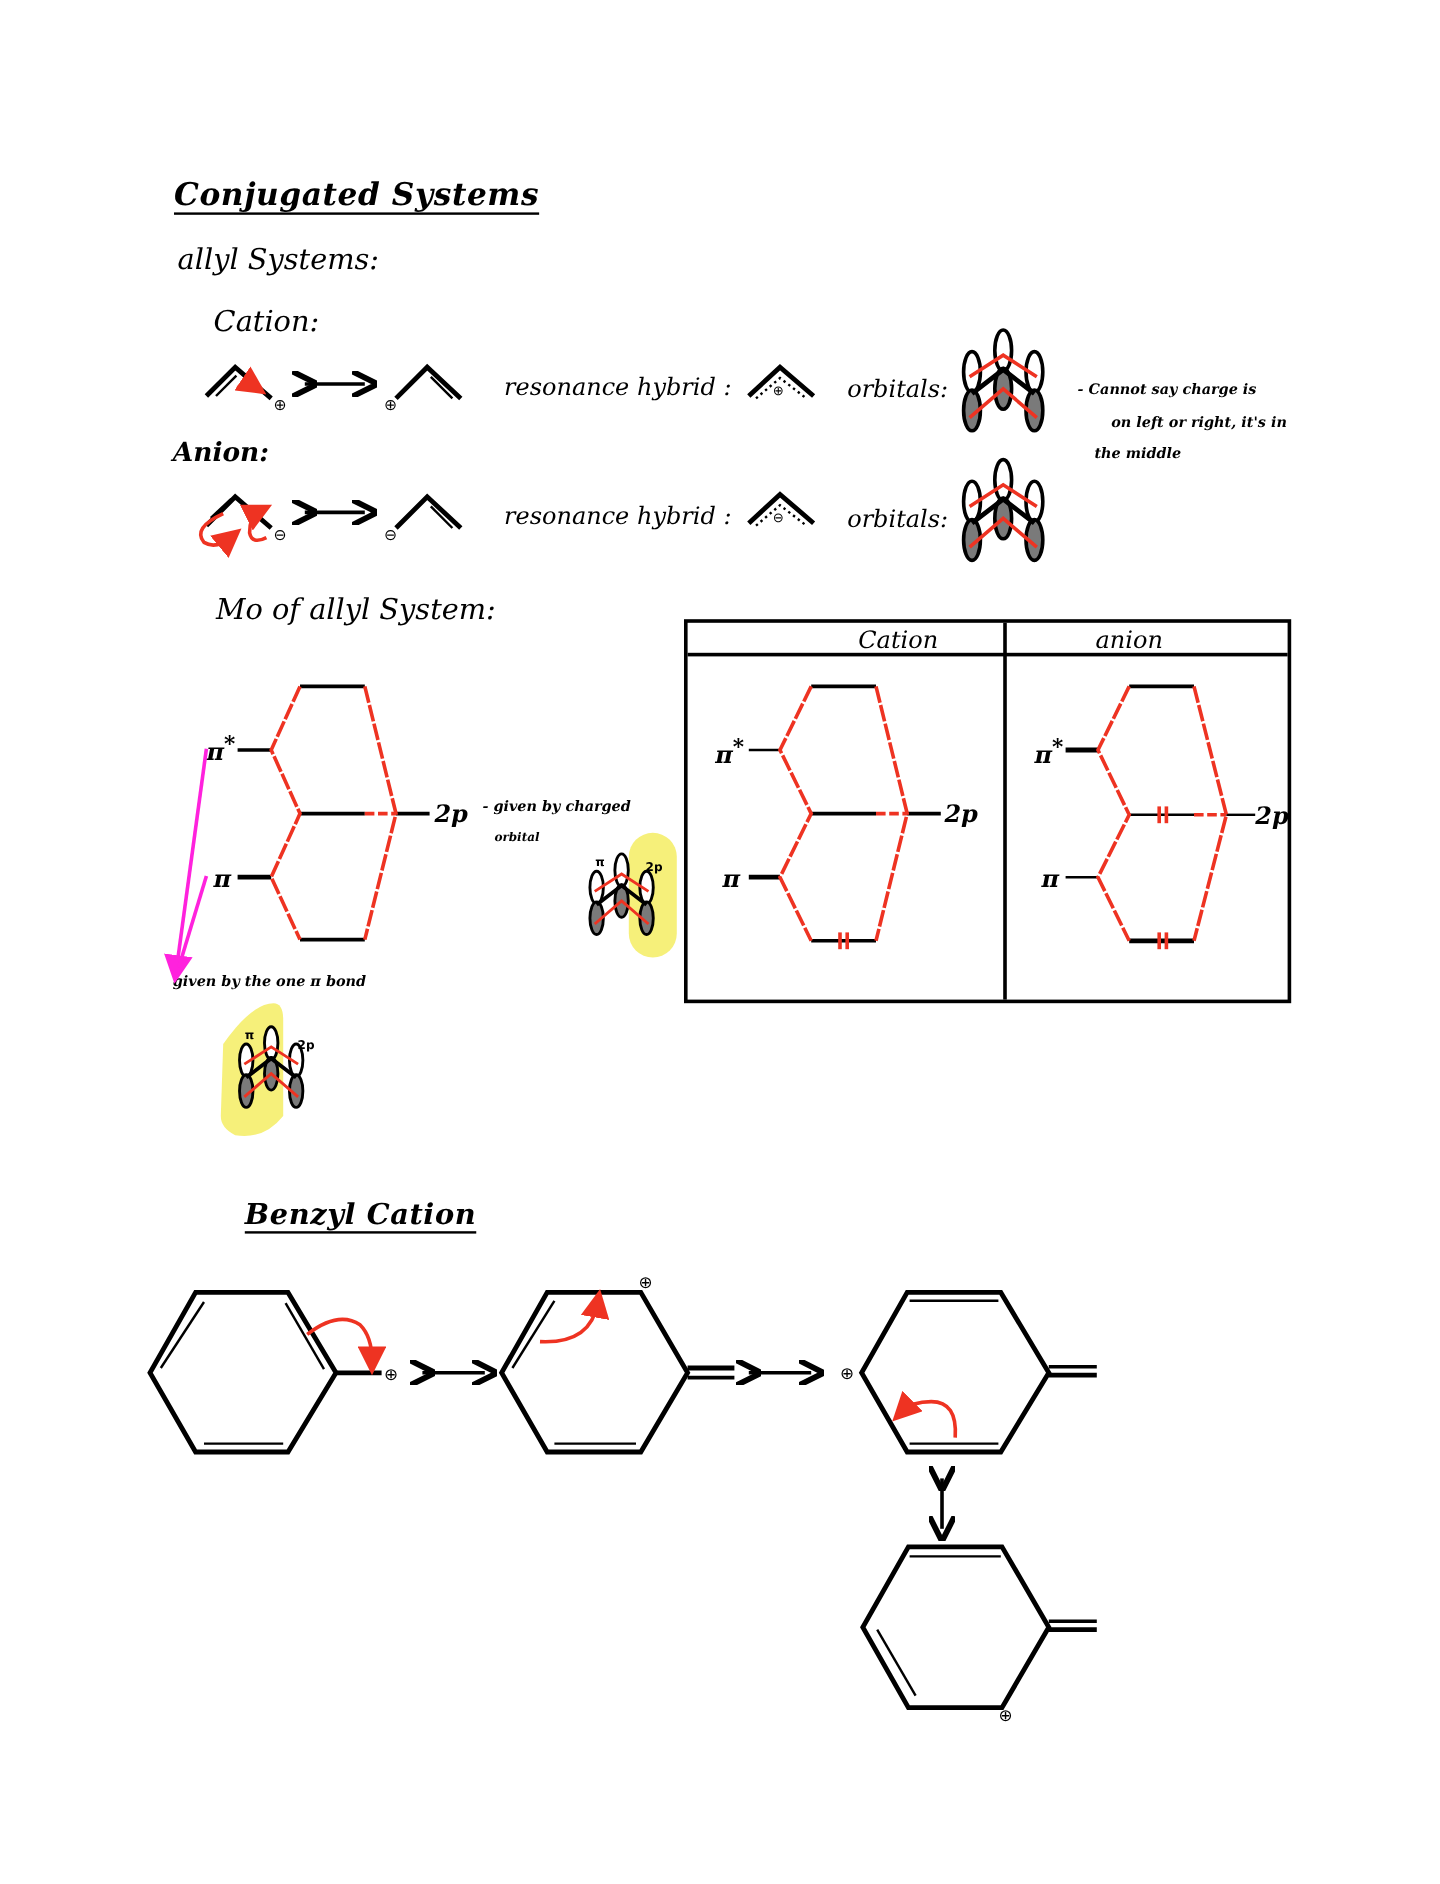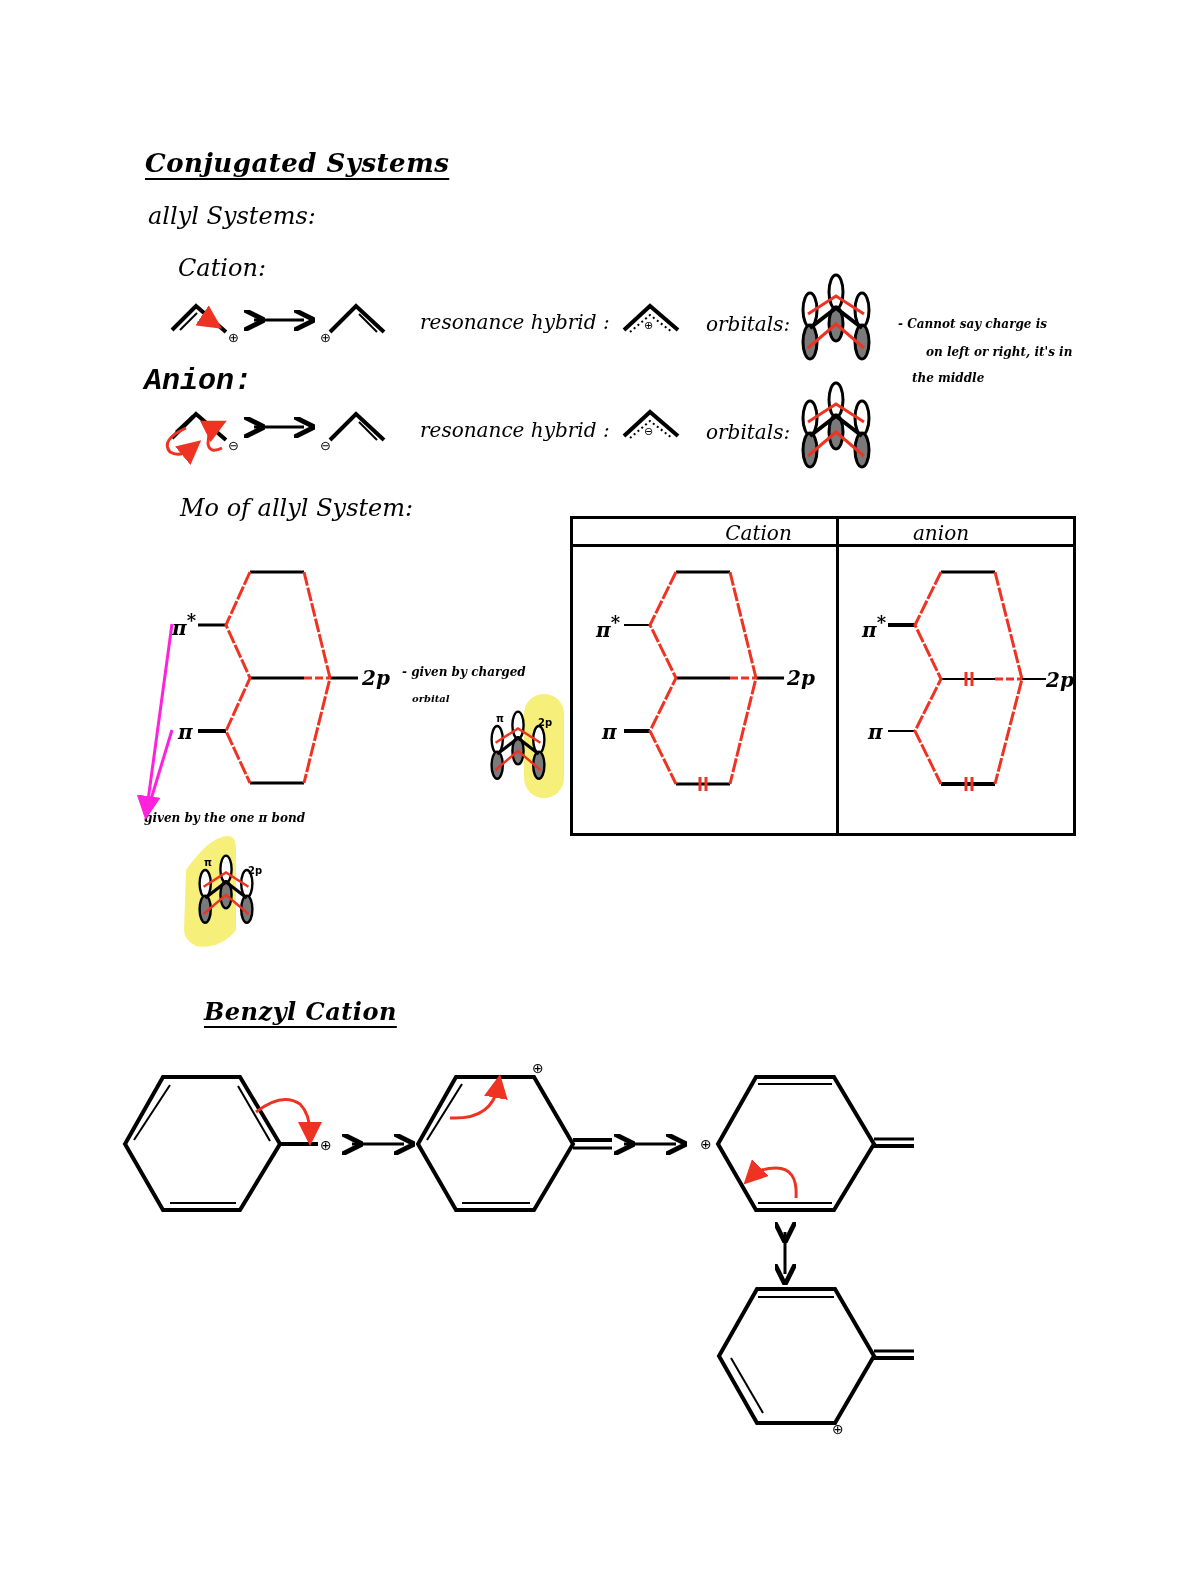--- a/index.html
+++ b/index.html
@@ -3,21 +3,21 @@
 <meta charset="utf-8">
 <style>
   html, body { margin: 0; padding: 0; background: #ffffff; }
   body { width: 1200px; height: 1570px; position: relative; overflow: hidden;
          font-family: "DejaVu Sans", sans-serif; color: #000; }
   .hand { position: absolute; font-family: "DejaVu Serif", serif; font-style: italic;
           color: #000; white-space: nowrap; line-height: 1; }
   .title { font-size: 26px; font-weight: bold; letter-spacing: 0.5px;
            text-decoration: underline; text-decoration-thickness: 2px; text-underline-offset: 6px; }
   .h2 { font-size: 24px; }
-  .h3 { font-size: 30px; font-family: Liberation Mono, monospace; }
+  .h3 { font-size: 22px; }
   .lbl { font-size: 20px; }
   .small { font-size: 12px; font-weight: bold; }
   .tiny { font-size: 10px; font-weight: bold; }
   svg.layer { position: absolute; left: 0; top: 0; }
   .table-box { position: absolute; left: 570px; top: 516px; width: 506px; height: 320px;
                border: 3px solid #000; box-sizing: border-box; }
   .table-head { position: absolute; left: 0; top: 0; width: 100%; height: 28px;
                 border-bottom: 3px solid #000; box-sizing: border-box; }
   .table-divider { position: absolute; left: 263px; top: 0; width: 3px; height: 100%; background: #000; }
   .col-title { position: absolute; top: 2px; font-family: "DejaVu Serif", serif; font-style: italic;
@@ -49,21 +49,21 @@
 
 <div class="mo-label" style="left:172px; top:610px;"><span>π</span><sup>*</sup></div>
 <div class="mo-label" style="left:178px; top:720px;">π</div>
 <div class="mo-label" style="left:362px; top:666px;">2p</div>
 <div class="hand small" style="left:402px; top:666px;">- given by charged</div>
 <div class="hand tiny" style="left:412px; top:694px;">orbital</div>
 <div class="hand small" style="left:144px; top:812px;">given by the one π bond</div>
 
 <div class="table-box">
   <div class="table-head">
-    <div class="col-title" style="left:18px;padding-left:36px;">Cation</div>
+    <div class="col-title" style="left:8px;padding-left:36px;">Cation</div>
     <div class="col-title" style="left:266px; width:204px;">anion</div>
   </div>
   <div class="table-divider"></div>
 </div>
 <div class="mo-label" style="left:596px; top:612px;"><span>π</span><sup>*</sup></div>
 <div class="mo-label" style="left:602px; top:720px;">π</div>
 <div class="mo-label" style="left:787px; top:666px;">2p</div>
 <div class="mo-label" style="left:862px; top:612px;"><span>π</span><sup>*</sup></div>
 <div class="mo-label" style="left:868px; top:720px;">π</div>
 <div class="mo-label" style="left:1046px; top:668px;">2p</div>

